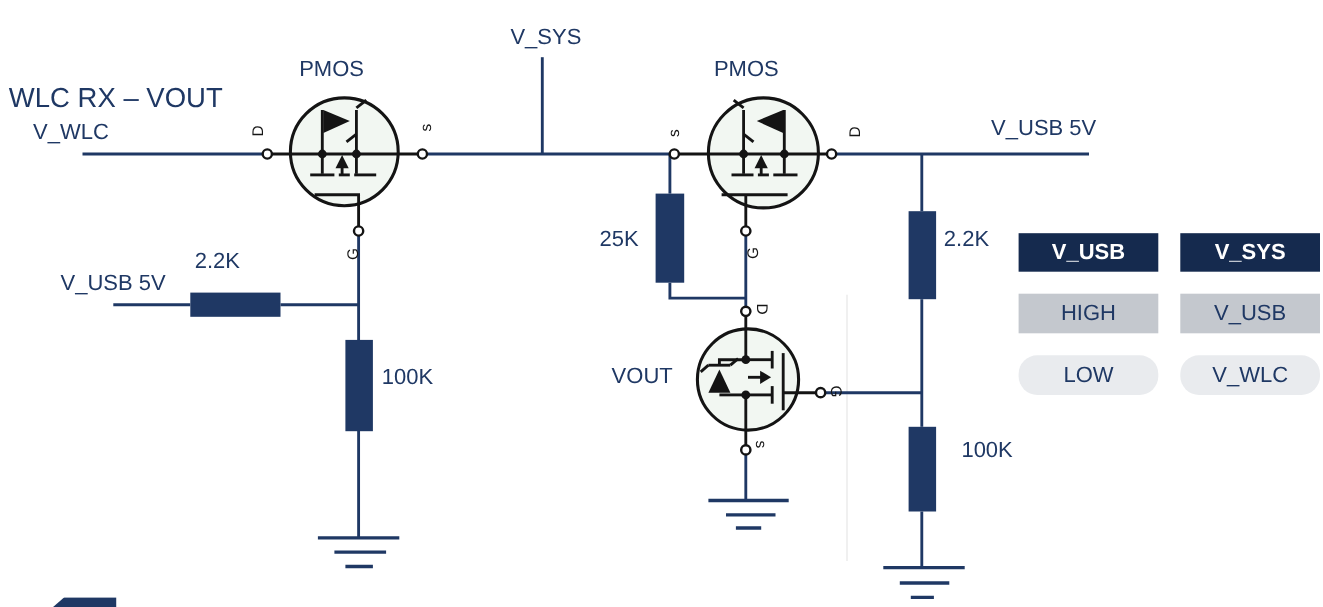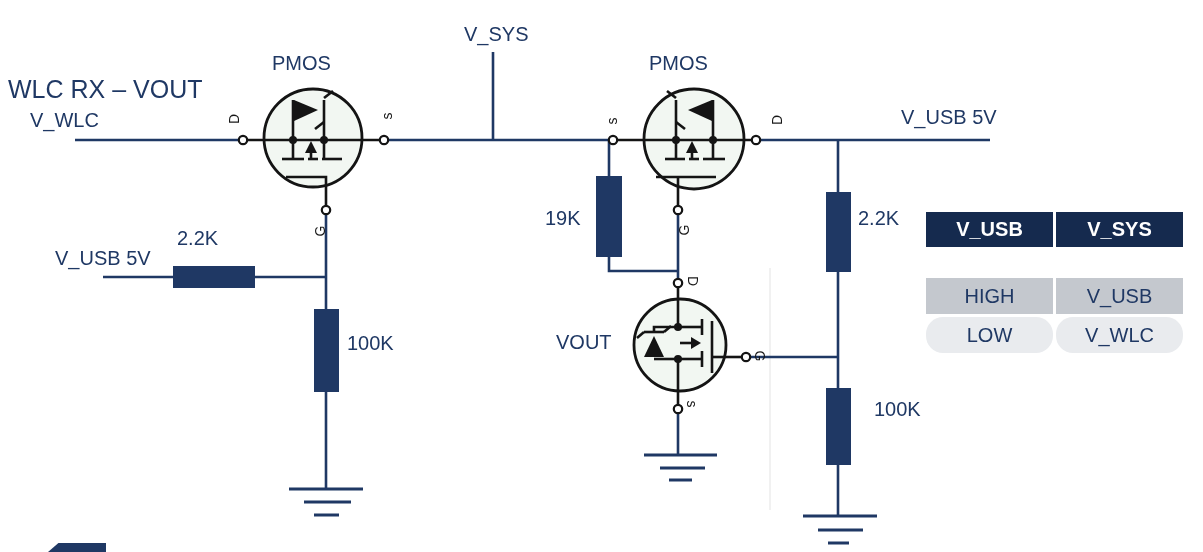--- a/index.html
+++ b/index.html
@@ -14,24 +14,24 @@
   .symfill{fill:var(--symbol);stroke:none;}
   .term{fill:#fff;stroke:var(--symbol);stroke-width:2.2;}
   .faint{stroke:#ededed;stroke-width:1.5;fill:none;}
   .lbl{position:absolute;color:var(--navy);font-size:20px;white-space:nowrap;line-height:1.1;}
   .lbl.small19{font-size:25px;}
   .pin{position:absolute;color:#161616;font-size:14px;white-space:nowrap;
        transform:rotate(-90deg);transform-origin:center center;width:16px;height:16px;
        display:flex;align-items:center;justify-content:center;}
   .pin.cw{transform:rotate(90deg);}
   .truth-table{position:absolute;left:926px;top:212px;width:257px;
-       display:grid;grid-template-columns:127px 127px;gap:3px;background:#fff;}
+       display:grid;grid-template-columns:127px 127px;gap:20px;background:#fff;}
   .tt-cell{height:35px;display:flex;align-items:center;justify-content:center;font-size:20px;}
   .tt-head{background:var(--table-header-bg);color:var(--table-header-text);font-weight:bold;}
-  .tt-row1{background:var(--table-row1-bg);color:var(--table-text);height:36px;margin-top:28px;}
+  .tt-row1{background:var(--table-row1-bg);color:var(--table-text);height:36px;}
   .tt-row2{background:var(--table-row2-bg);color:var(--table-text);height:36px;border-radius:17px;}
   .logo-fragment{position:absolute;left:48px;top:543px;width:58px;height:9px;background:var(--navy);
        clip-path:polygon(18% 0,100% 0,100% 100%,0 100%);}
 </style>
 </head>
 <body>
 
 <div class="stage">
 
   <svg width="1203" height="552" viewBox="0 0 1203 552">
@@ -165,21 +165,21 @@
 
   <div class="lbl small19" style="left:8px;top:76px;">WLC RX – VOUT</div>
   <div class="lbl" style="left:30px;top:109px;">V_WLC</div>
   <div class="lbl" style="left:272px;top:52px;">PMOS</div>
   <div class="lbl" style="left:464px;top:23px;">V_SYS</div>
   <div class="lbl" style="left:649px;top:52px;">PMOS</div>
   <div class="lbl" style="left:901px;top:106px;">V_USB 5V</div>
   <div class="lbl" style="left:177px;top:227px;">2.2K</div>
   <div class="lbl" style="left:55px;top:247px;">V_USB 5V</div>
   <div class="lbl" style="left:347px;top:332px;">100K</div>
-  <div class="lbl" style="left:545px;top:207px;">19K</div>
+  <div class="lbl" style="left:545px;top:207px;">25K</div>
   <div class="lbl" style="left:556px;top:331px;">VOUT</div>
   <div class="lbl" style="left:858px;top:207px;">2.2K</div>
   <div class="lbl" style="left:874px;top:398px;">100K</div>
 
   <div class="pin" style="left:226px;top:111px;">D</div>
   <div class="pin" style="left:379px;top:108px;">s</div>
   <div class="pin" style="left:312px;top:223px;">G</div>
   <div class="pin" style="left:604px;top:113px;">s</div>
   <div class="pin" style="left:769px;top:112px;">D</div>
   <div class="pin" style="left:676px;top:222px;">G</div>

